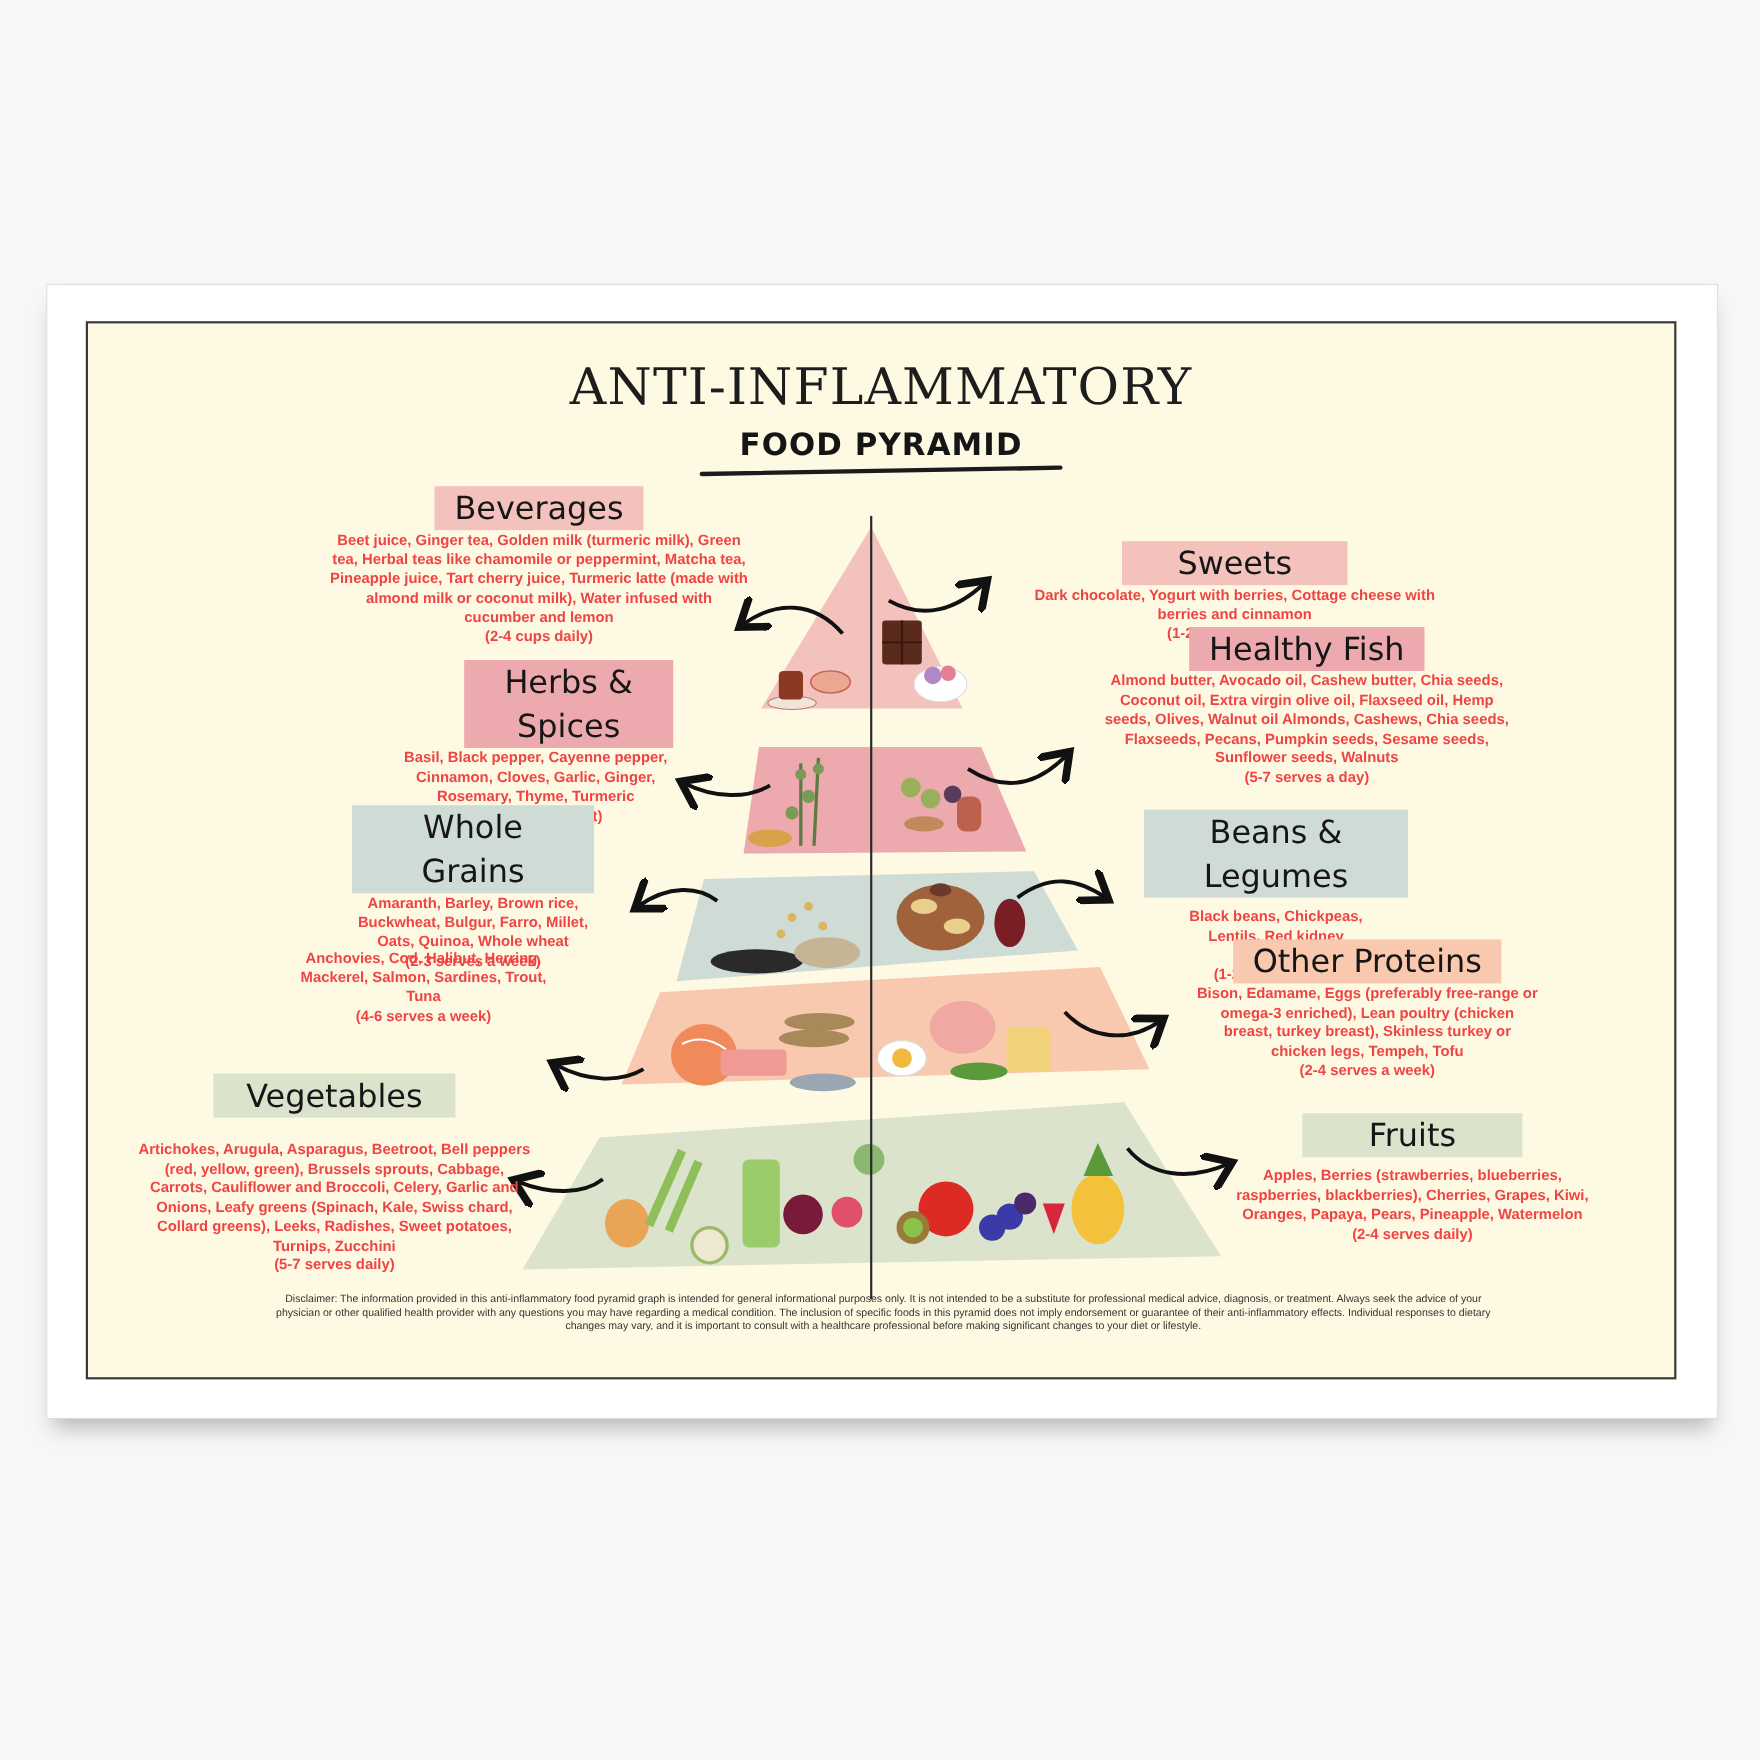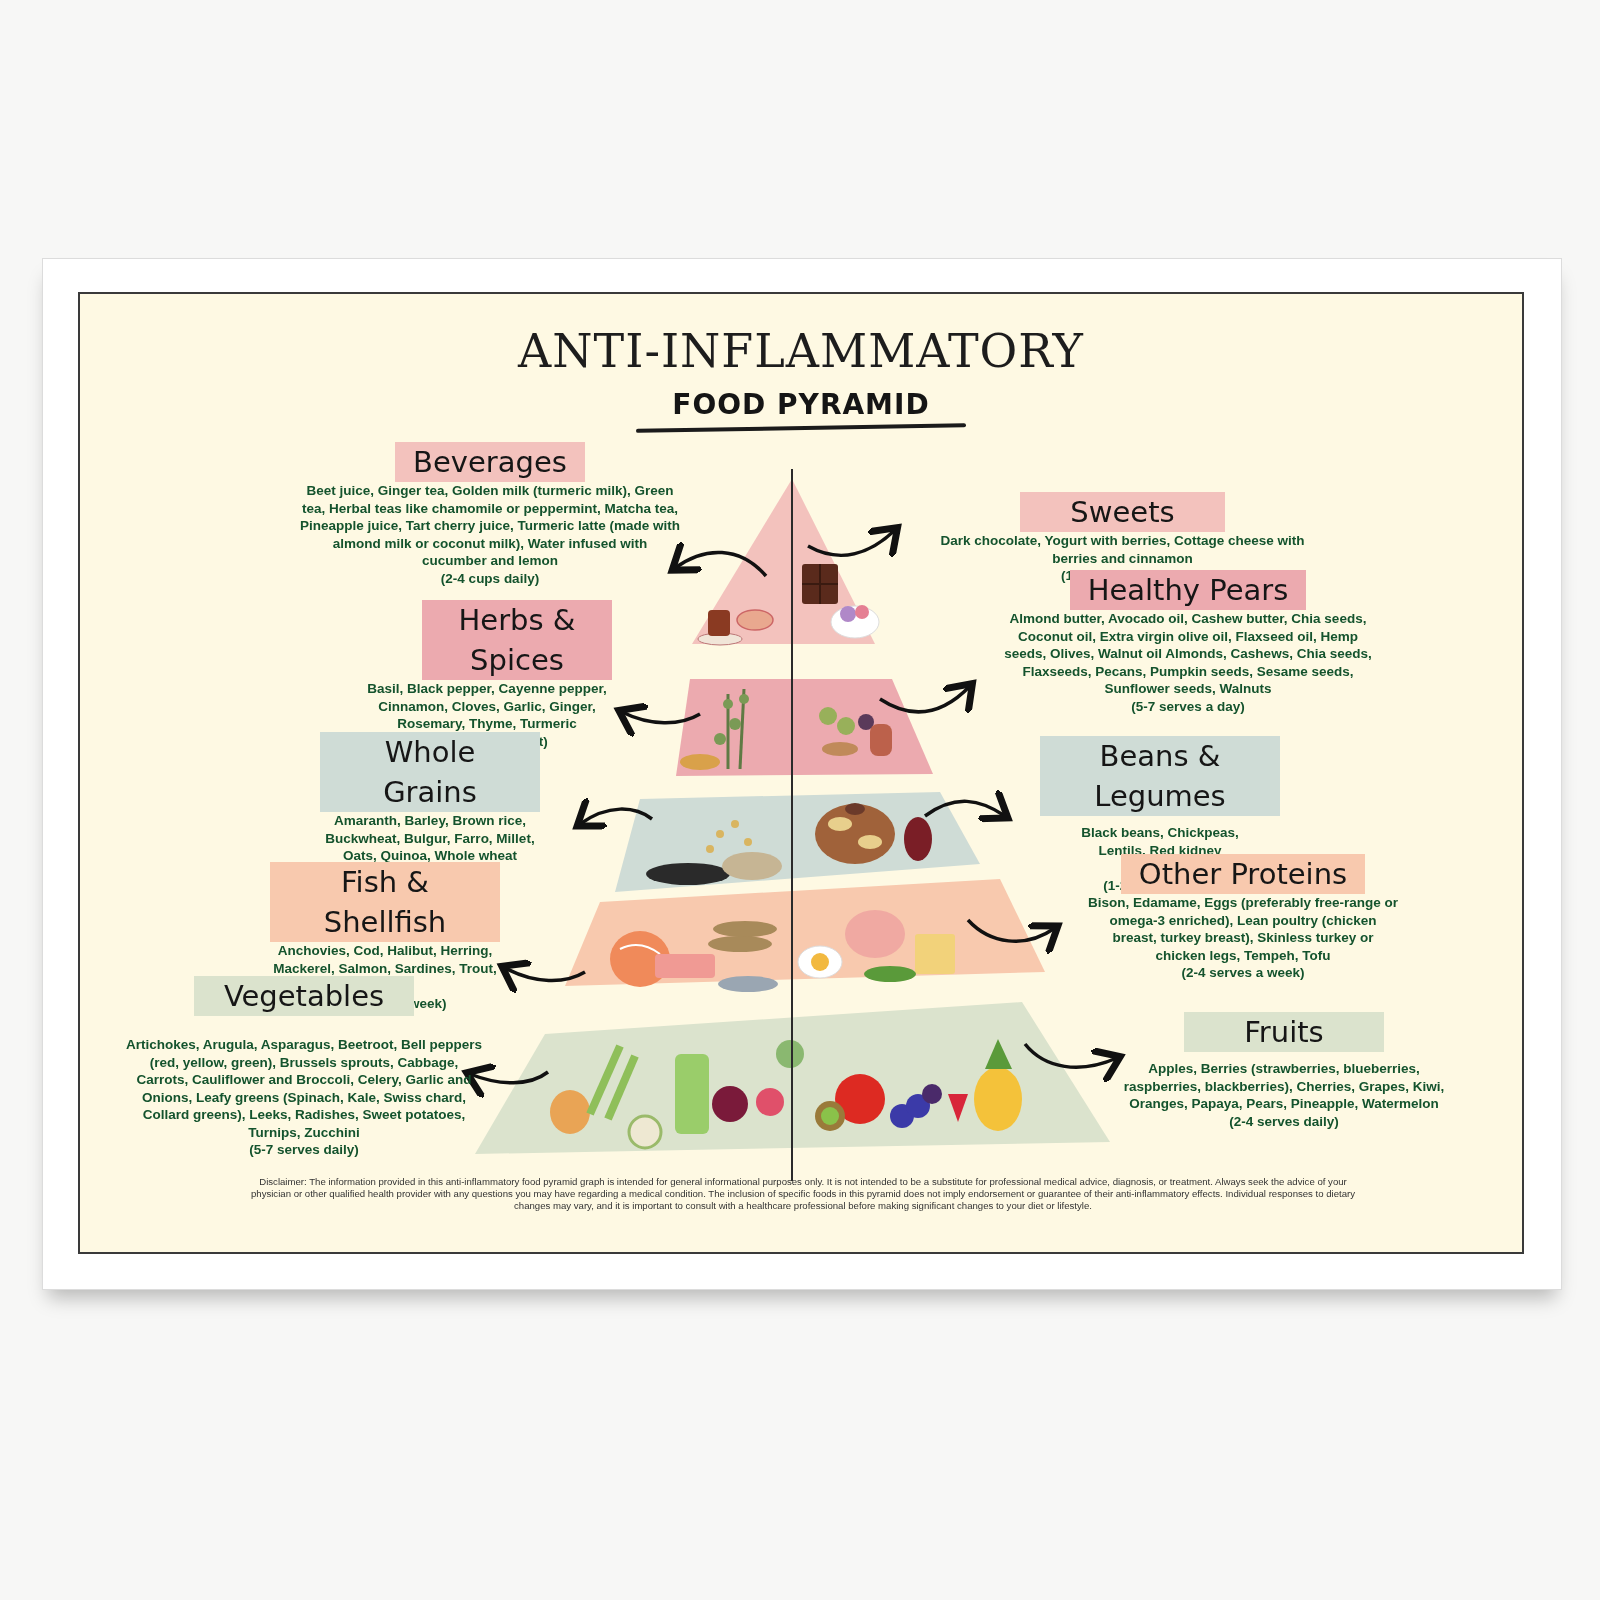--- a/index.html
+++ b/index.html
@@ -10,21 +10,21 @@
   .poster { position:absolute; left:78px; top:292px; width:1446px; height:962px; background:#fef9e3;
             border:2px solid #3a3a3a; box-sizing:border-box; }
   .title { position:absolute; left:0; width:100%; text-align:center; top:30px;
            font-family:"DejaVu Serif", serif; font-size:46px; letter-spacing:1px; color:#1d1d1d; }
   .subtitle { position:absolute; left:0; width:100%; text-align:center; top:94px;
               font-family:"DejaVu Sans", sans-serif; font-weight:bold; font-size:28px; letter-spacing:1px; color:#151515; }
   .underline { position:absolute; left:556px; top:132px; width:330px; height:4px; background:#1b1b1b; border-radius:3px; transform:rotate(-1deg); }
   .block { position:absolute; text-align:center; color:#1d1d1d; }
   .label { display:inline-block; font-size:29px; padding:0 18px; line-height:40px; color:#161616;
            font-family:"DejaVu Sans", sans-serif; }
-  .desc { font-size:13.5px; line-height:17.5px; font-weight:bold; font-family:"Liberation Sans", sans-serif; color:#14532d; }
+  .desc { font-size:13.5px; line-height:17.5px; font-weight:bold; font-family:"Liberation Sans", sans-serif; color:#ef4444; }
   .pink { background:#f3c2bd; }
   .rose { background:#ecaaaf; }
   .teal { background:#cfdcd6; }
   .peach { background:#f8c9ae; }
   .sage { background:#dbe3cd; }
   .pyr { position:absolute; left:0; top:0; width:1446px; height:962px; }
   .divider { position:absolute; left:711px; top:175px; width:2px; height:712px; background:#2a2a2a; }
   .disclaimer { position:absolute; left:160px; width:1126px; top:882px; text-align:center;
                 font-family:"Liberation Sans", sans-serif; font-size:9.6px; line-height:12px; color:#333; }
 </style>
@@ -165,39 +165,38 @@
     <div class="desc">(unlimited amount)</div>
   </div>
 
   <div class="block" style="left:240px; top:438px; width:220px;">
     <span class="label teal">Whole Grains</span>
     <div class="desc">Amaranth, Barley, Brown rice, Buckwheat, Bulgur, Farro, Millet, Oats, Quinoa, Whole wheat</div>
     <div class="desc">(2-3 serves a week)</div>
   </div>
 
   <div class="block" style="left:190px; top:568px; width:230px;">
-    <span class="label peach">Fish &amp; Shellfish</span>
     <div class="desc">Anchovies, Cod, Halibut, Herring, Mackerel, Salmon, Sardines, Trout, Tuna</div>
     <div class="desc">(4-6 serves a week)</div>
   </div>
 
   <div class="block" style="left:44px; top:682px; width:360px;">
     <span class="label sage" style="padding:0 30px;">Vegetables</span>
     <div class="desc" style="margin-top:20px;">Artichokes, Arugula, Asparagus, Beetroot, Bell peppers (red, yellow, green), Brussels sprouts, Cabbage, Carrots, Cauliflower and Broccoli, Celery, Garlic and Onions, Leafy greens (Spinach, Kale, Swiss chard, Collard greens), Leeks, Radishes, Sweet potatoes, Turnips, Zucchini</div>
     <div class="desc">(5-7 serves daily)</div>
   </div>
 
   <div class="block" style="left:860px; top:162px; width:365px;">
     <span class="label pink" style="padding:0 50px;margin-top:36px;">Sweets</span>
     <div class="desc">Dark chocolate, Yogurt with berries, Cottage cheese with berries and cinnamon</div>
     <div class="desc">(1-2 serves a week)</div>
   </div>
 
   <div class="block" style="left:922px; top:276px; width:372px;">
-    <span class="label rose">Healthy Pears</span>
+    <span class="label rose">Healthy Fish</span>
     <div class="desc">Almond butter, Avocado oil, Cashew butter, Chia seeds, Coconut oil, Extra virgin olive oil, Flaxseed oil, Hemp seeds, Olives, Walnut oil Almonds, Cashews, Chia seeds, Flaxseeds, Pecans, Pumpkin seeds, Sesame seeds, Sunflower seeds, Walnuts</div>
     <div class="desc">(5-7 serves a day)</div>
   </div>
 
   <div class="block" style="left:960px; top:442px; width:240px;">
     <span class="label teal" style="padding:0 18px;">Beans &amp; Legumes</span>
     <div class="desc" style="margin-top:8px;padding:0 40px;">Black beans, Chickpeas, Lentils, Red kidney beans</div>
     <div class="desc">(1-2 serves a day)</div>
   </div>
 

